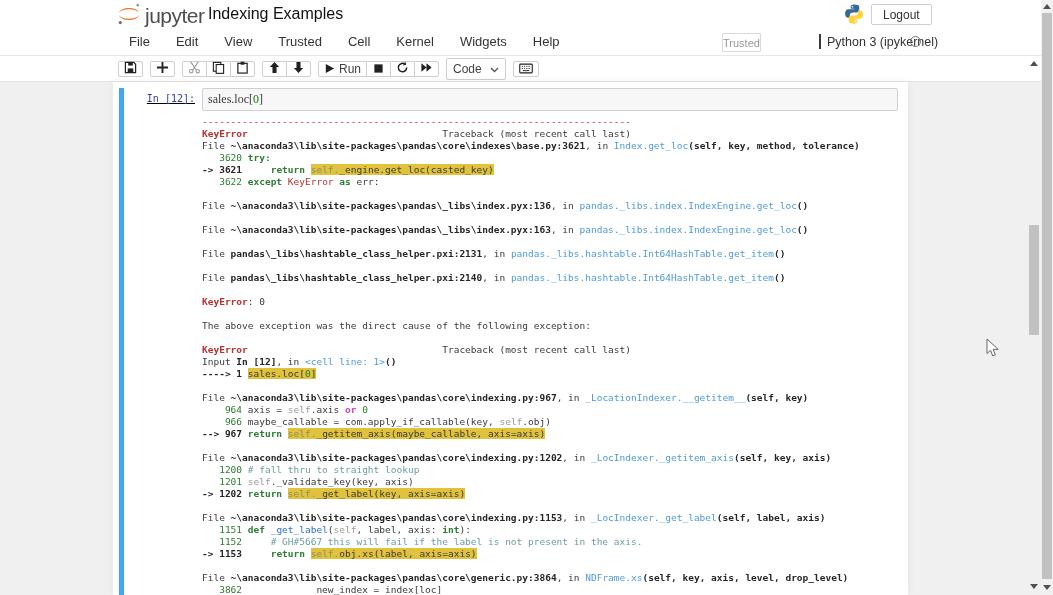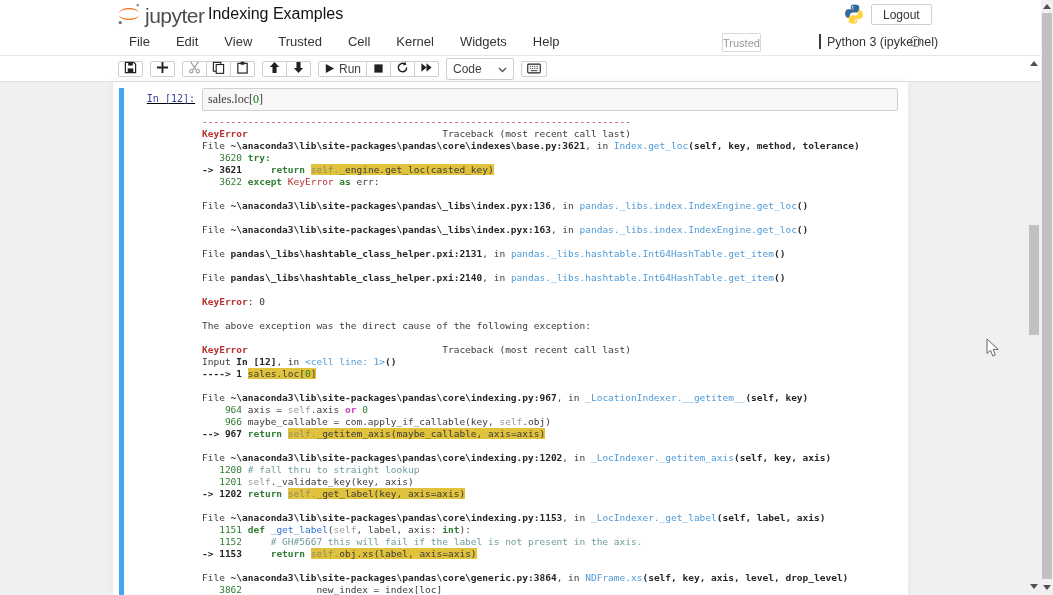--- a/index.html
+++ b/index.html
@@ -29,21 +29,21 @@
   
   .toolbar-row { position:absolute; left:0; top:56px; width:1041px; height:26px; background:#fff; border-bottom:1px solid #e2e2e2; }
   .toolbar { position:absolute; left:118px; top:2px; display:flex; align-items:center; }
   .btn-group { display:flex; margin-right:7px; }
   .tbtn { height:16px; min-width:25px; padding:0 5px; background:#fff; border:1px solid #cfcfcf; border-radius:2px;
     display:flex; align-items:center; justify-content:center; cursor:pointer; }
   .btn-group .tbtn + .tbtn { margin-left:-1px; border-radius:0 2px 2px 0; }
   .btn-group .tbtn:first-child { border-radius:2px 0 0 2px; }
   .btn-group .tbtn:only-child { border-radius:2px; }
   .run-label { font-size:12px; color:#424242; margin-left:4px; }
-  .cell-type-select { height:22px; width:68px; background:#fff; border:1px solid #cfcfcf; border-radius:2px;
+  .cell-type-select { height:22px; width:60px; background:#fff; border:1px solid #cfcfcf; border-radius:2px;
     display:flex; align-items:center; justify-content:space-between; padding:0 6px; font-size:12px; color:#424242; margin-right:7px; cursor:pointer; }
 
   
   .nb-container { position:absolute; left:113px; top:82px; width:795px; height:513px; background:#fff;
     box-shadow:0 0 8px rgba(0,0,0,0.06); padding-top:6px; }
   .code-cell { margin-left:6px; margin-right:5px; border-left:5px solid #42a5f5; padding-top:0; }
   .cell-row { display:flex; }
   .prompt-col { width:78px; flex:none; text-align:right; padding-right:7px;text-decoration:underline; }
   .in-prompt { font-family:"DejaVu Sans Mono", monospace; font-size:10px; color:#303f9f; padding-top:5px; white-space:pre; }
   .input-box { flex:1; margin-right:5px; background:#f7f7f7; border:1px solid #cfcfcf; border-radius:2px;

